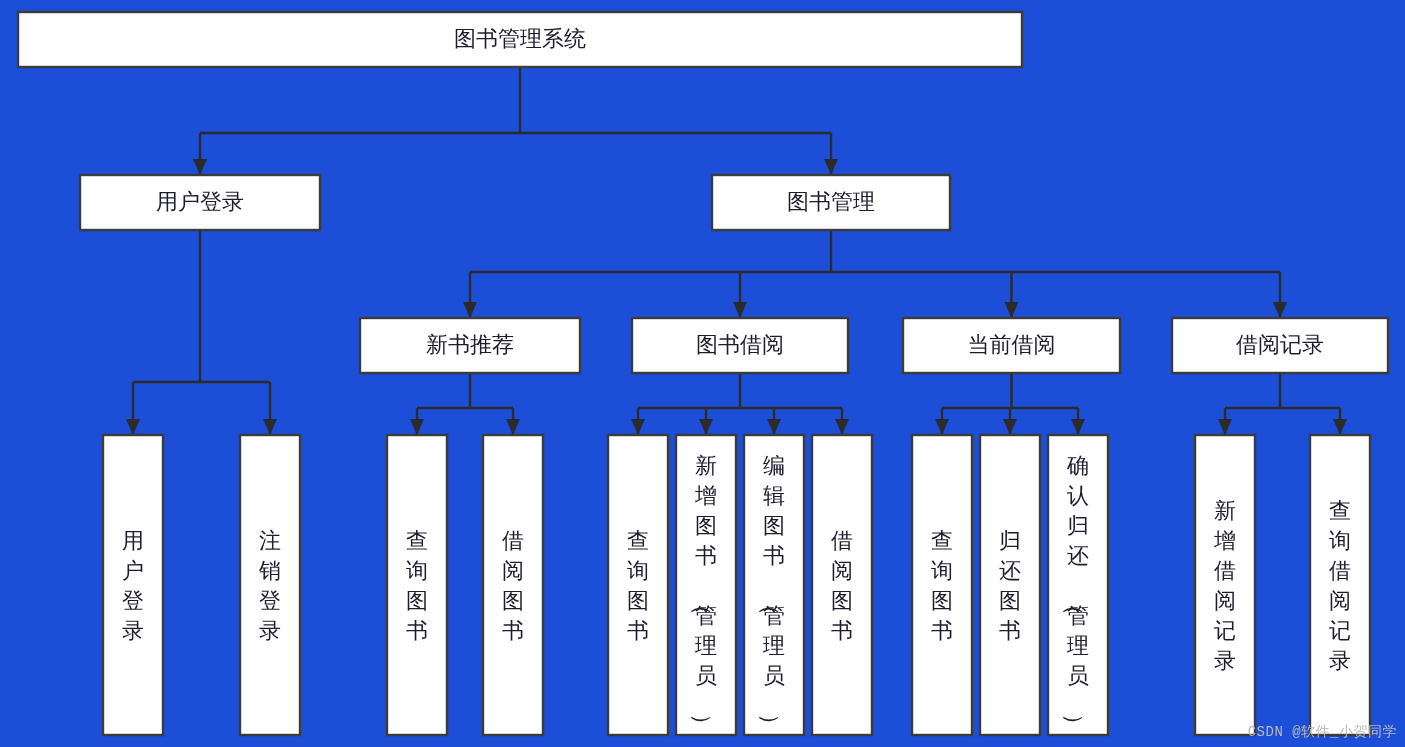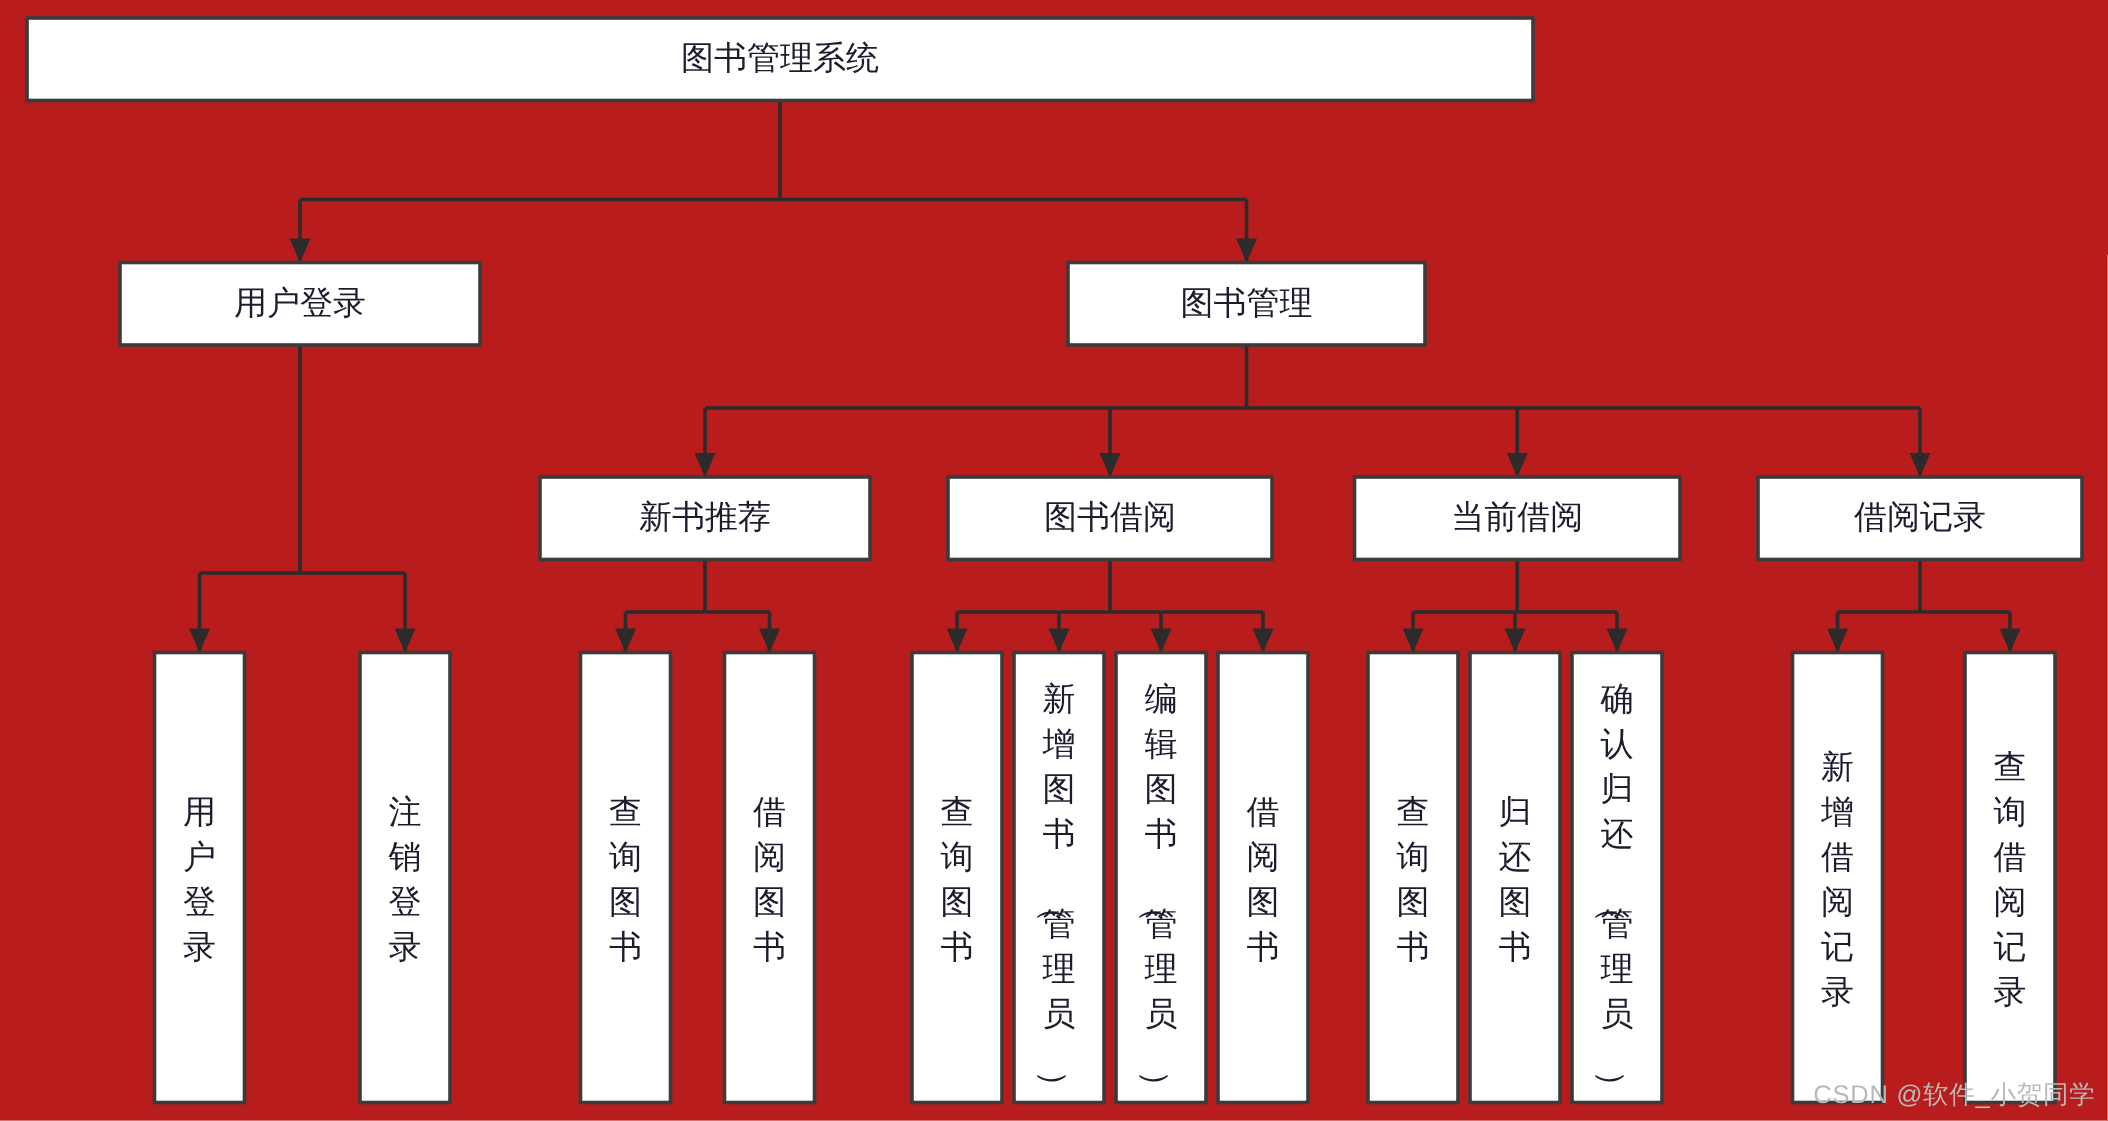--- a/index.html
+++ b/index.html
@@ -10,21 +10,21 @@
   body {
     width: 1405px;
     height: 747px;
     font-family: "Liberation Sans", sans-serif;
     overflow: hidden;
   }
   #diagram-root {
     position: relative;
     width: 1405px;
     height: 747px;
-    background: #b91c1c;
+    background: #1d4ed8;
   }
   svg#tree-svg {
     position: absolute;
     top: 0;
     left: 0;
     width: 1405px;
     height: 747px;
     display: block;
   }
   .node-box {
@@ -52,22 +52,22 @@
     stroke-linecap: butt;
   }
   .arrow-head {
     fill: #2b2b2b;
     stroke: none;
   }
   .watermark {
     position: absolute;
     right: 8px;
     bottom: 6px;
-    font-family: Liberation Sans, sans-serif;
-    font-size: 17px;
+    font-family: Liberation Mono, monospace;
+    font-size: 14px;
     color: #b9b9b9;
     letter-spacing: 0.5px;
     white-space: nowrap;
     user-select: none;
   }
 </style>
 </head>
 <body>
 
 <div id="diagram-root">

